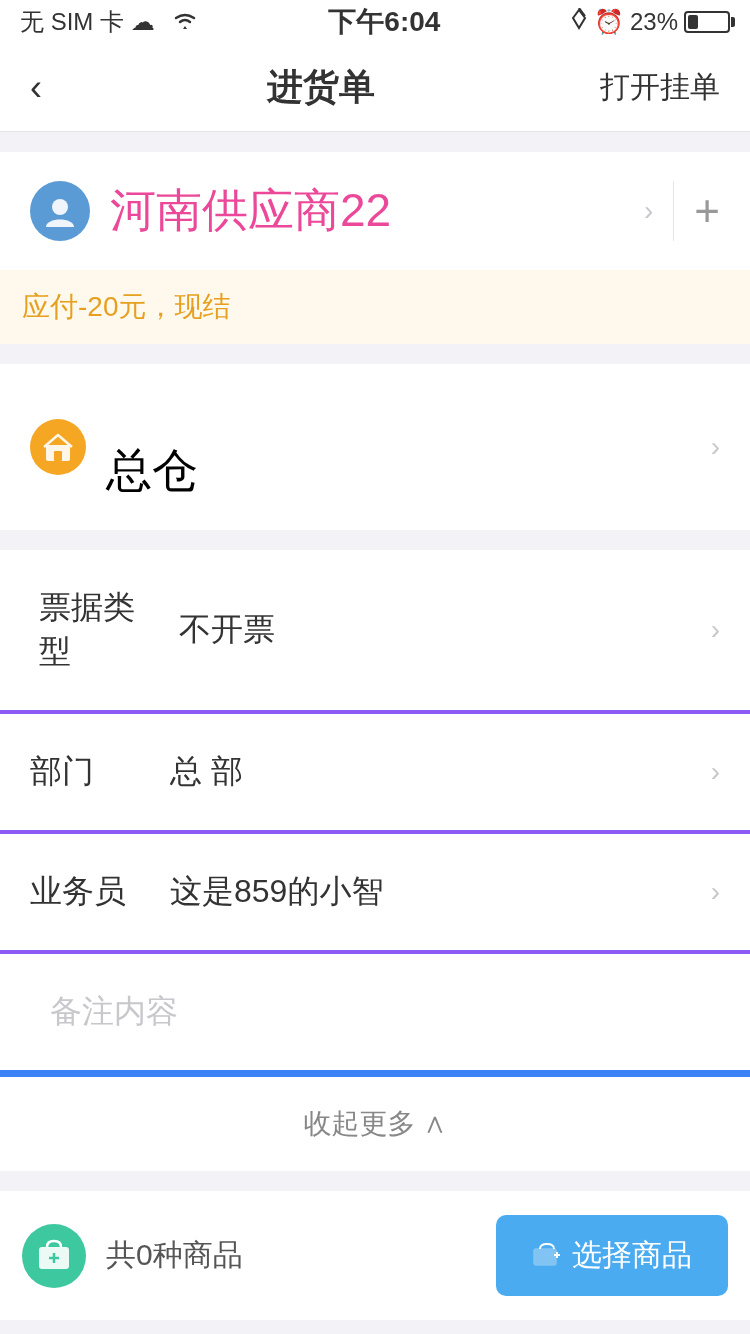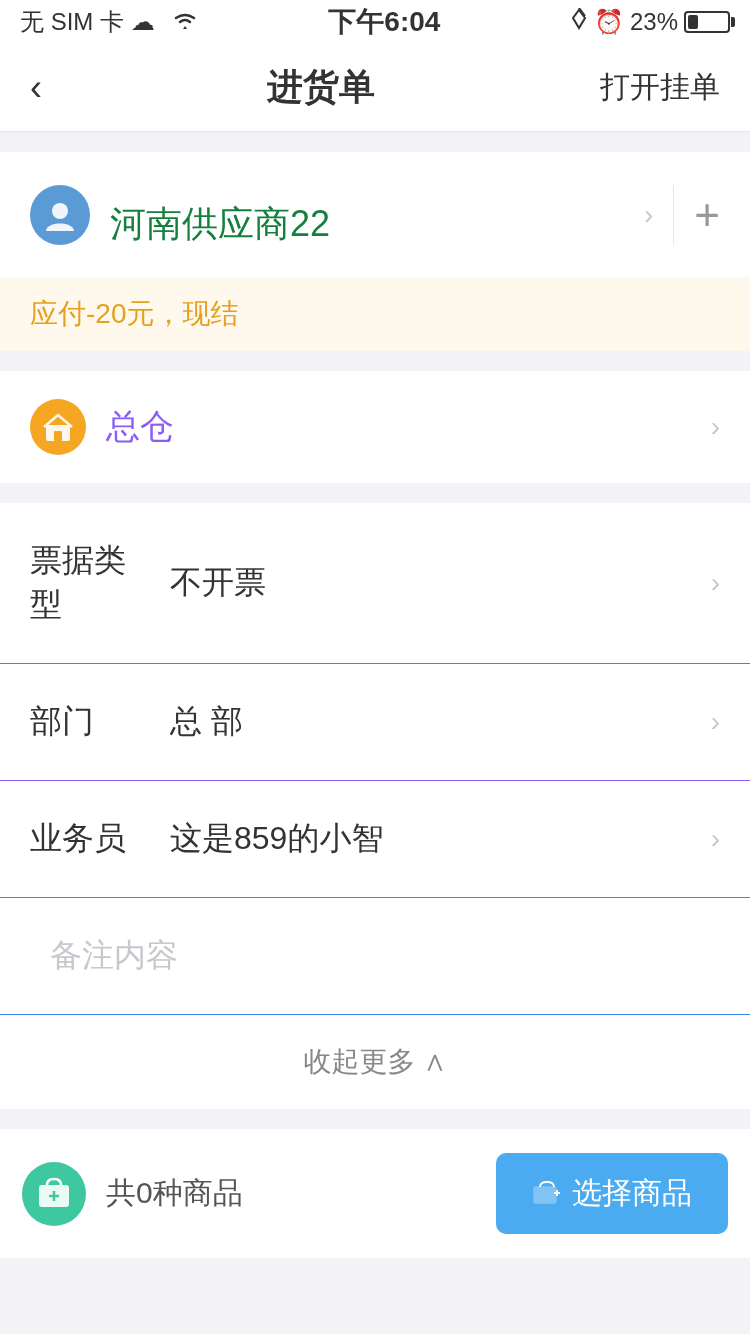--- a/index.html
+++ b/index.html
@@ -101,23 +101,22 @@
       width: 60px; height: 60px;
       border-radius: 50%;
       background: #5b9bd5;
       display: flex; align-items: center; justify-content: center;
       margin-right: 20px;
       flex-shrink: 0;
     }
     .supplier-avatar svg { width: 36px; height: 36px; }
     .supplier-name {
       flex: 1;
-      font-size: 36px;
-      color: #15803d;
-      margin-top: 20px;
+      font-size: 46px;
+      color: #ec4899;
     }
     .chevron-icon {
       color: #c7c7cc;
       font-size: 28px;
       margin-right: 0;
     }
     .divider-vertical {
       width: 1px;
       height: 60px;
       background: #e5e5e5;
@@ -126,21 +125,21 @@
     .add-btn {
       font-size: 44px;
       color: #999;
       line-height: 1;
       cursor: pointer;
     }
 
     
     .notice-bar {
       background: #fff8ec;
-      padding: 18px 30px;
+      padding: 18px 22px;
       font-size: 28px;
       color: #e6a020;
     }
 
     
     .warehouse-row {
       display: flex;
       align-items: center;
       padding: 28px 30px;
       background: #fff;
@@ -149,57 +148,58 @@
       width: 56px; height: 56px;
       border-radius: 50%;
       background: #f5a623;
       display: flex; align-items: center; justify-content: center;
       margin-right: 20px;
       flex-shrink: 0;
     }
     .warehouse-icon svg { width: 32px; height: 32px; }
     .warehouse-name {
       flex: 1;
-      font-size: 34px;
-      color: #8b5cf6;
+      font-size: 46px;
+      color: #000000;
+      margin-top: 48px;
     }
 
     
     .form-section {
       background: #fff;
       margin-top: 0;
     }
     .form-row {
       display: flex;
       align-items: center;
       padding: 36px 30px;
-      border-top: 1px solid #8b5cf6;
-      cursor: pointer;
-    }
-    .form-row:first-child { border-top: none; }
+      border-top: 4px solid #8b5cf6;
+      cursor: pointer;
+    }
+    .form-row:first-child { border-top: none; margin-left: 9px; }
     .form-label {
       font-size: 32px;
       color: #333;
       width: 120px;
       flex-shrink: 0;
     }
     .form-value {
       flex: 1;
       font-size: 32px;
       color: #333;
       margin-left: 20px;
     }
     .form-value.placeholder {
       color: #c7c7cc;
     }
 
     
     .collapse-bar {
       background: #fff;
-      border-top: 1px solid #3b82f6;
+      border-top: 7px solid #3b82f6;
       display: flex;
       align-items: center;
       justify-content: center;
       padding: 28px 0;
       cursor: pointer;
     }
     .collapse-text {
       font-size: 28px;
       color: #888;
     }

